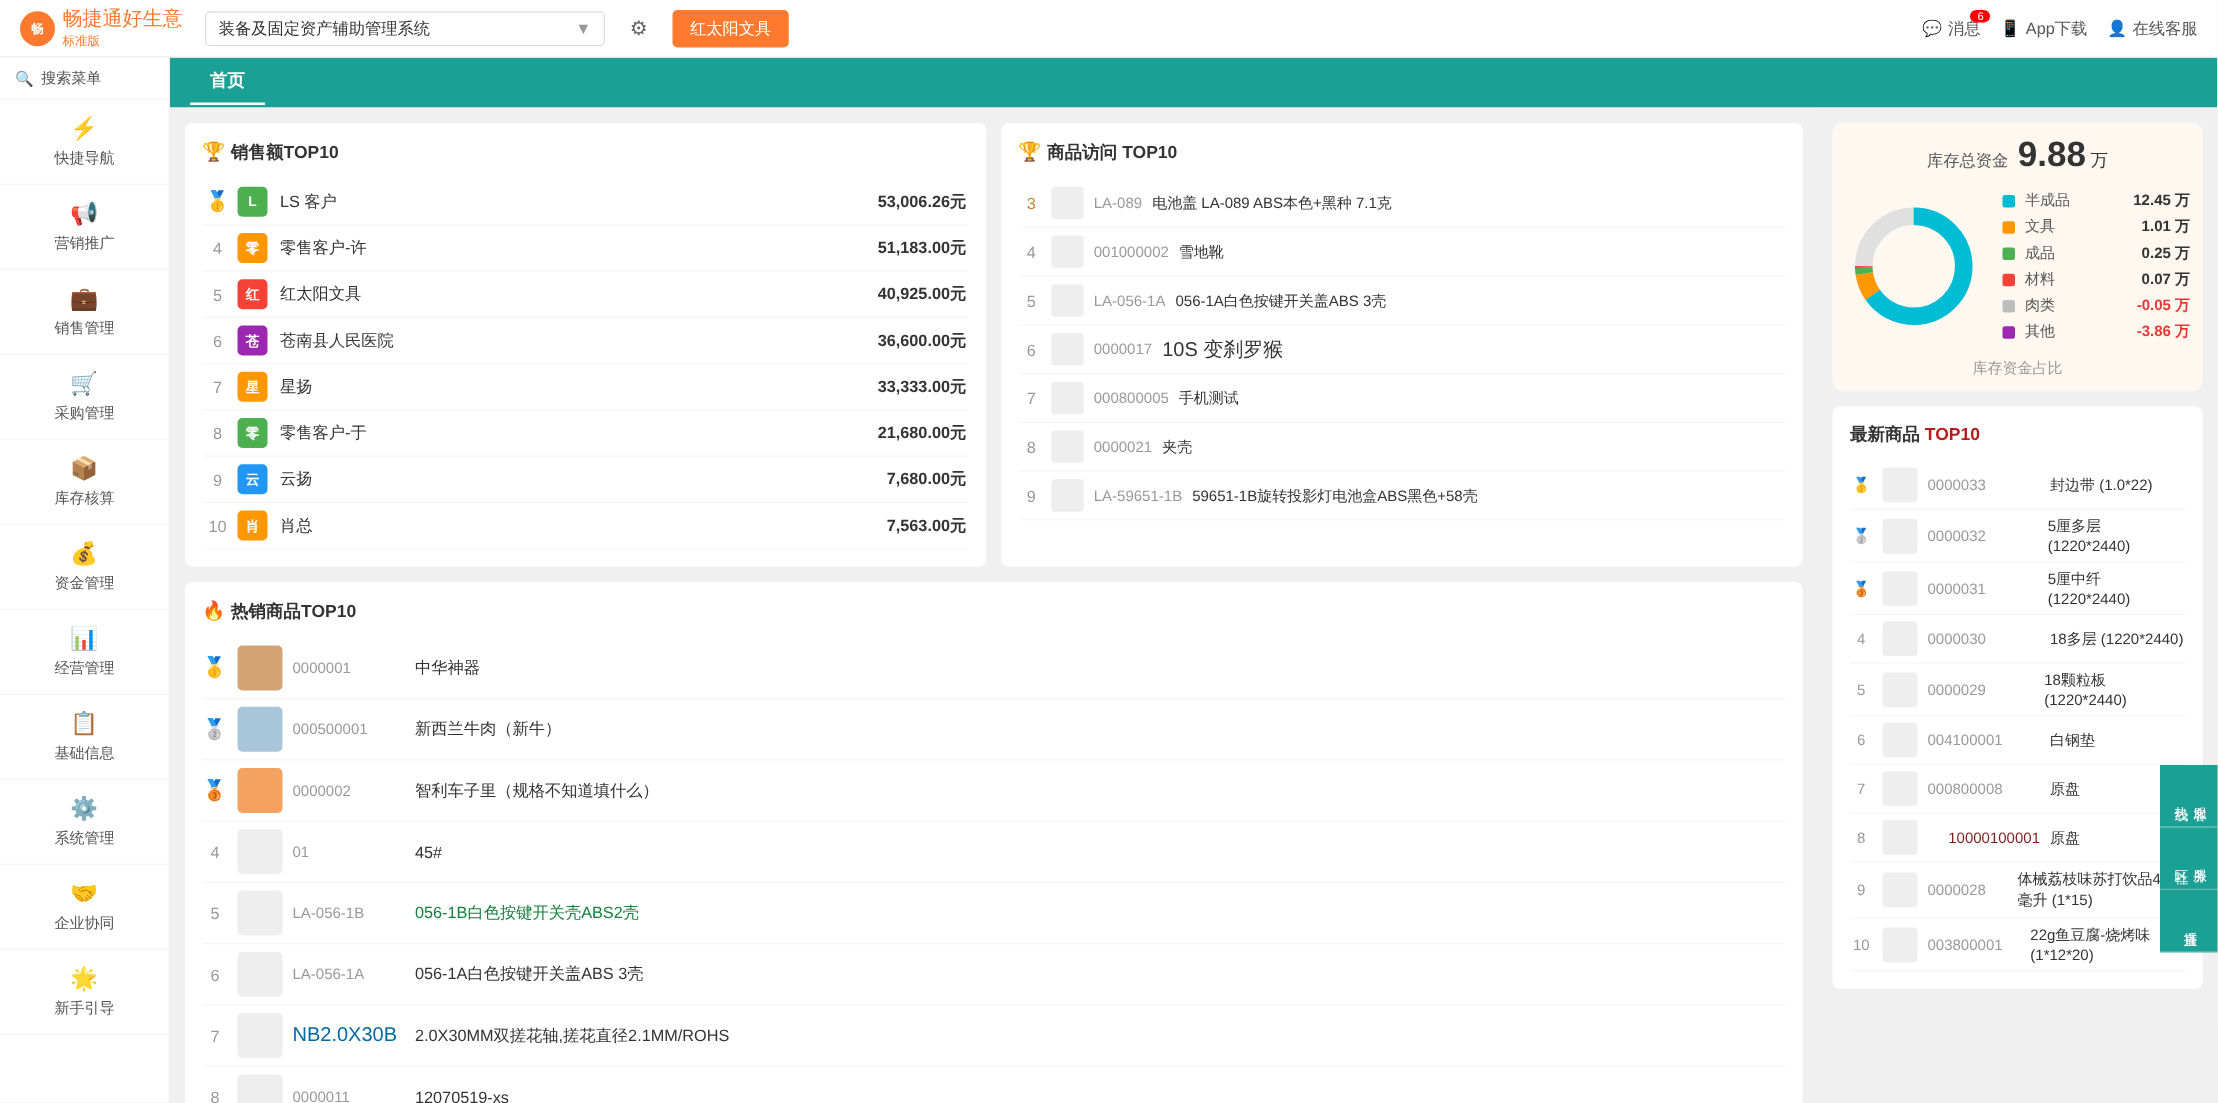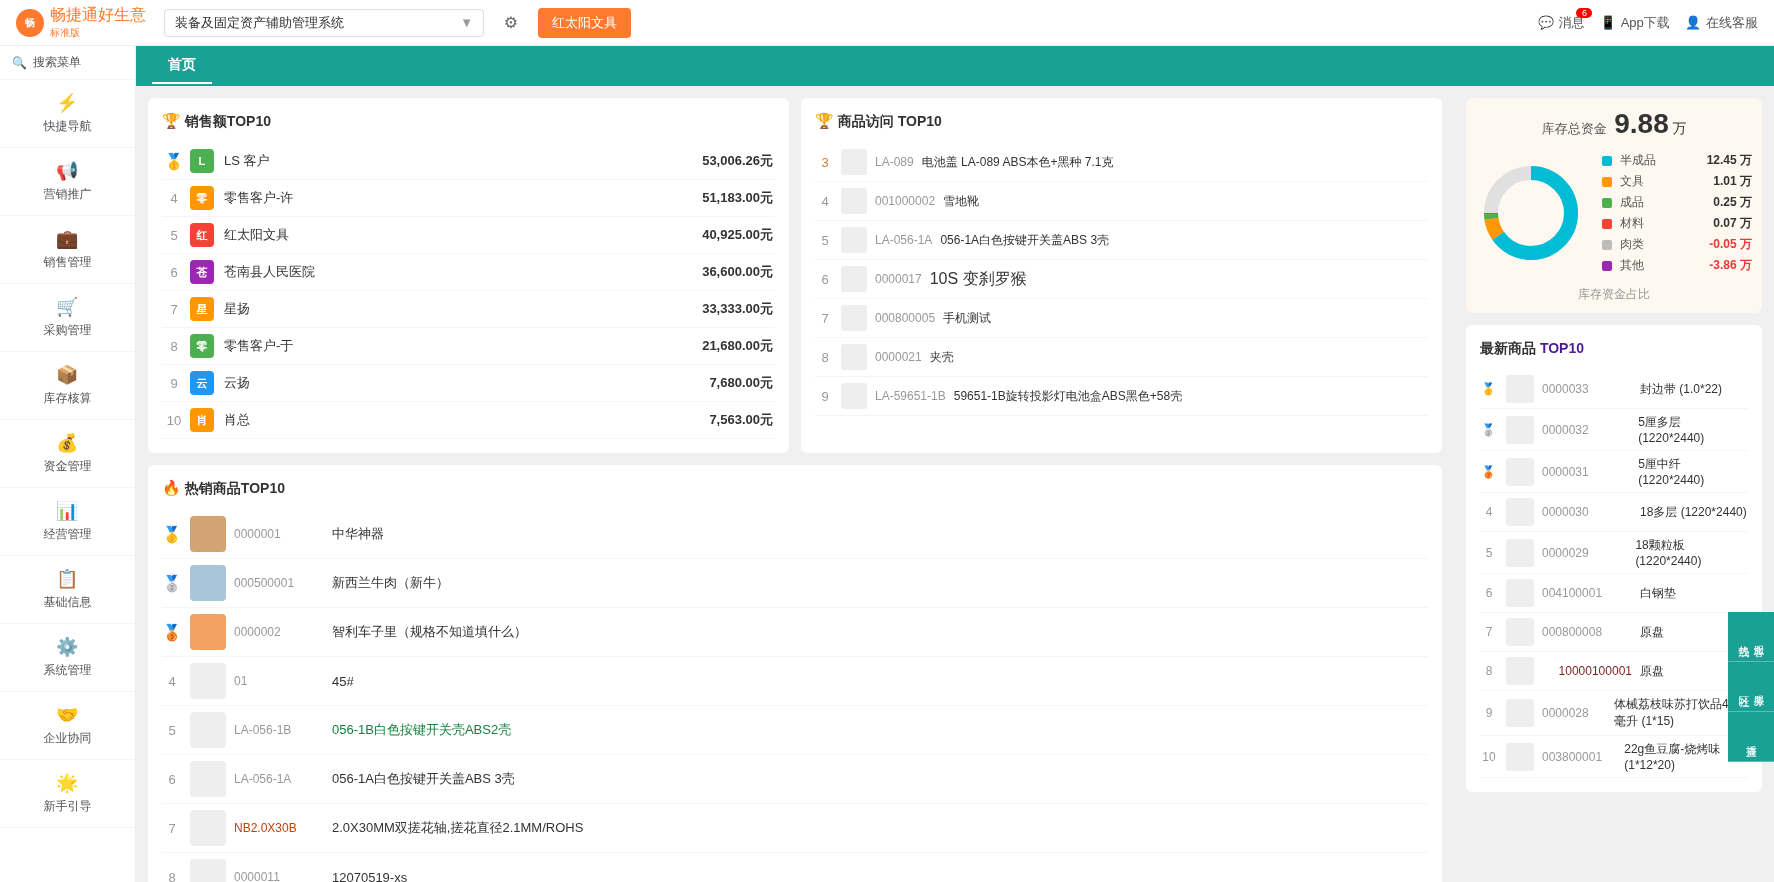--- a/index.html
+++ b/index.html
@@ -338,21 +338,21 @@
             </div>
             <div class="product-item">
               <span style="color:#999;width:20px;text-align:center;font-size:13px;">6</span>
               <div class="product-thumb"></div>
               <span style="color:#999;font-size:12px;width:90px;">LA-056-1A</span>
               <span style="color:#333;font-size:13px;">056-1A白色按键开关盖ABS 3壳</span>
             </div>
             <div class="product-item">
               <span style="color:#999;width:20px;text-align:center;font-size:13px;">7</span>
               <div class="product-thumb"></div>
-              <span style="color:#c2410c;font-size:12px;width:90px;">NB2.0X30B</span>
+              <span style="color:#0369a1;font-size:16px;width:90px;">NB2.0X30B</span>
               <span style="color:#333;font-size:13px;">2.0X30MM双搓花轴,搓花直径2.1MM/ROHS</span>
             </div>
             <div class="product-item">
               <span style="color:#999;width:20px;text-align:center;font-size:13px;">8</span>
               <div class="product-thumb"></div>
               <span style="color:#999;font-size:12px;width:90px;">0000011</span>
               <span style="color:#333;font-size:13px;">12070519-xs</span>
             </div>
 
           </div>
@@ -409,21 +409,21 @@
                 <span class="legend-name">其他</span>
                 <span class="legend-val neg">-3.86 万</span>
               </div>
             </div>
           </div>
           <div class="inventory-caption">库存资金占比</div>
         </div>
 
         <div class="card">
           <div class="card-title">
-            <span style="font-size:14px;color:#333;font-weight:bold;">最新商品 </span><span style="font-size:14px;color:#4c1d95;font-weight:bold;">TOP10</span>
+            <span style="font-size:14px;color:#333;font-weight:bold;">最新商品 </span><span style="font-size:14px;color:#b91c1c;font-weight:bold;">TOP10</span>
           </div>
           <div>
             <div class="new-prod-item">
               <span class="new-prod-rank gold">🥇</span>
               <div class="new-prod-thumb"></div>
               <span style="color:#999;font-size:12px;width:90px;">0000033</span>
               <span style="color:#333;font-size:12px;">封边带 (1.0*22)</span>
             </div>
             <div class="new-prod-item">
               <span class="new-prod-rank silver">🥈</span>

